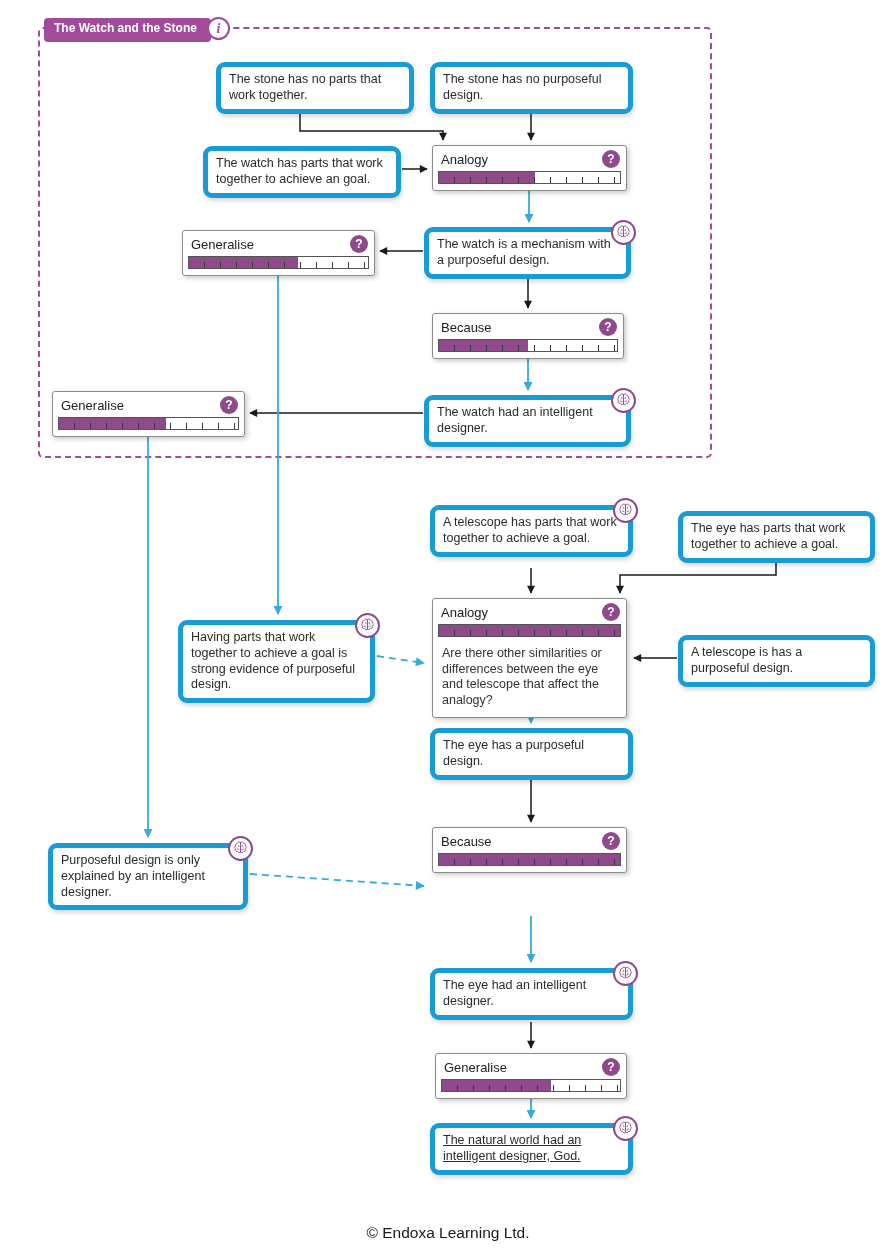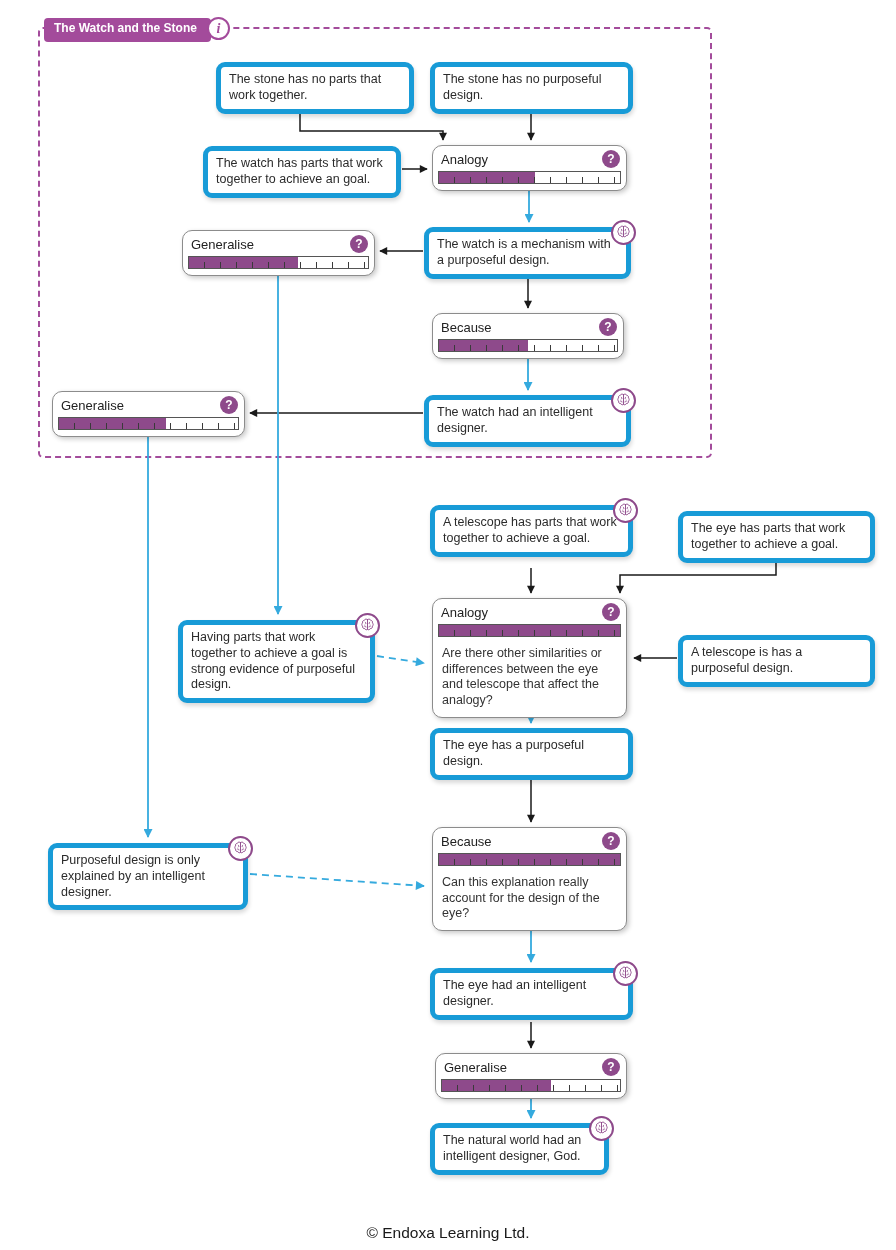--- a/index.html
+++ b/index.html
@@ -27,21 +27,21 @@
   .fill-dark{fill:var(--arrow-dark);} .fill-blue{fill:var(--arrow-blue);}
 
   .stmt{position:absolute;background:#fff;border:5px solid var(--blue);border-radius:9px;
     padding:5px 8px;font-size:12.5px;line-height:1.26;color:#2b2b2b;z-index:3;
     box-shadow:1px 3px 4px rgba(0,0,0,.15);}
   .brain{position:absolute;top:-12px;right:-10px;width:25px;height:25px;border-radius:50%;
     background:#fff;border:2px solid var(--purple);display:flex;align-items:center;justify-content:center;z-index:6;}
   .brain svg{width:19px;height:19px;}
   .brain-stroke{stroke:var(--purple);fill:none;stroke-width:1.2;stroke-linecap:round;}
 
-  .node{position:absolute;background:#fff;border:1px solid #8c8c8c;border-radius:10px;
+  .node{position:absolute;background:#fff;border:1px solid #8c8c8c;border-radius:3px;
     z-index:3;box-shadow:2px 2px 5px rgba(0,0,0,.22);}
   .node-head{display:flex;align-items:center;justify-content:space-between;padding:4px 6px 3px 8px;}
   .node-label{font-size:13px;color:#222;}
   .qmark{width:18px;height:18px;border-radius:50%;background:var(--purple);color:#fff;
     font-size:12px;font-weight:bold;display:flex;align-items:center;justify-content:center;flex:0 0 18px;}
   .bar{position:relative;height:13px;margin:0 5px 6px 5px;border:1px solid #555;background:#fff;overflow:hidden;}
   .bar-fill{position:absolute;left:0;top:0;bottom:0;background:var(--purple);}
   .bar-ticks{position:absolute;left:0;right:0;bottom:0;height:58%;
     background:repeating-linear-gradient(90deg,transparent 0 15px,#3a3a3a 15px 16px);}
   .node-question{padding:3px 9px 8px 9px;font-size:12.5px;line-height:1.25;color:#333;}
@@ -171,21 +171,21 @@
 
   <div class="stmt" style="left:430px;top:968px;width:203px;">
     <span>The eye had an intelligent designer.</span>
     <div class="brain">
         <svg viewBox="0 0 24 24">
           <use href="#brain-glyph"></use>
         </svg>
       </div>
   </div>
 
-  <div class="stmt" style="left:430px;top:1123px;width:179px;">
+  <div class="stmt" style="left:430px;top:1123px;width:203px;text-decoration:underline;">
     <span>The natural world had an intelligent designer, God.</span>
     <div class="brain">
         <svg viewBox="0 0 24 24">
           <use href="#brain-glyph"></use>
         </svg>
       </div>
   </div>
 
   <div class="node" style="left:432px;top:145px;width:195px;">
     <div class="node-head">
@@ -245,21 +245,20 @@
 
   <div class="node" style="left:432px;top:827px;width:195px;">
     <div class="node-head">
       <span class="node-label">Because</span>
       <span class="qmark">?</span>
     </div>
     <div class="bar">
       <div class="bar-fill" style="width: 100%;"></div>
       <div class="bar-ticks"></div>
     </div>
-    <div class="node-question">Can this explanation really account for the design of the eye?</div>
   </div>
 
   <div class="node" style="left:435px;top:1053px;width:192px;">
     <div class="node-head">
       <span class="node-label">Generalise</span>
       <span class="qmark">?</span>
     </div>
     <div class="bar">
       <div class="bar-fill" style="width: 61%;"></div>
       <div class="bar-ticks"></div>

